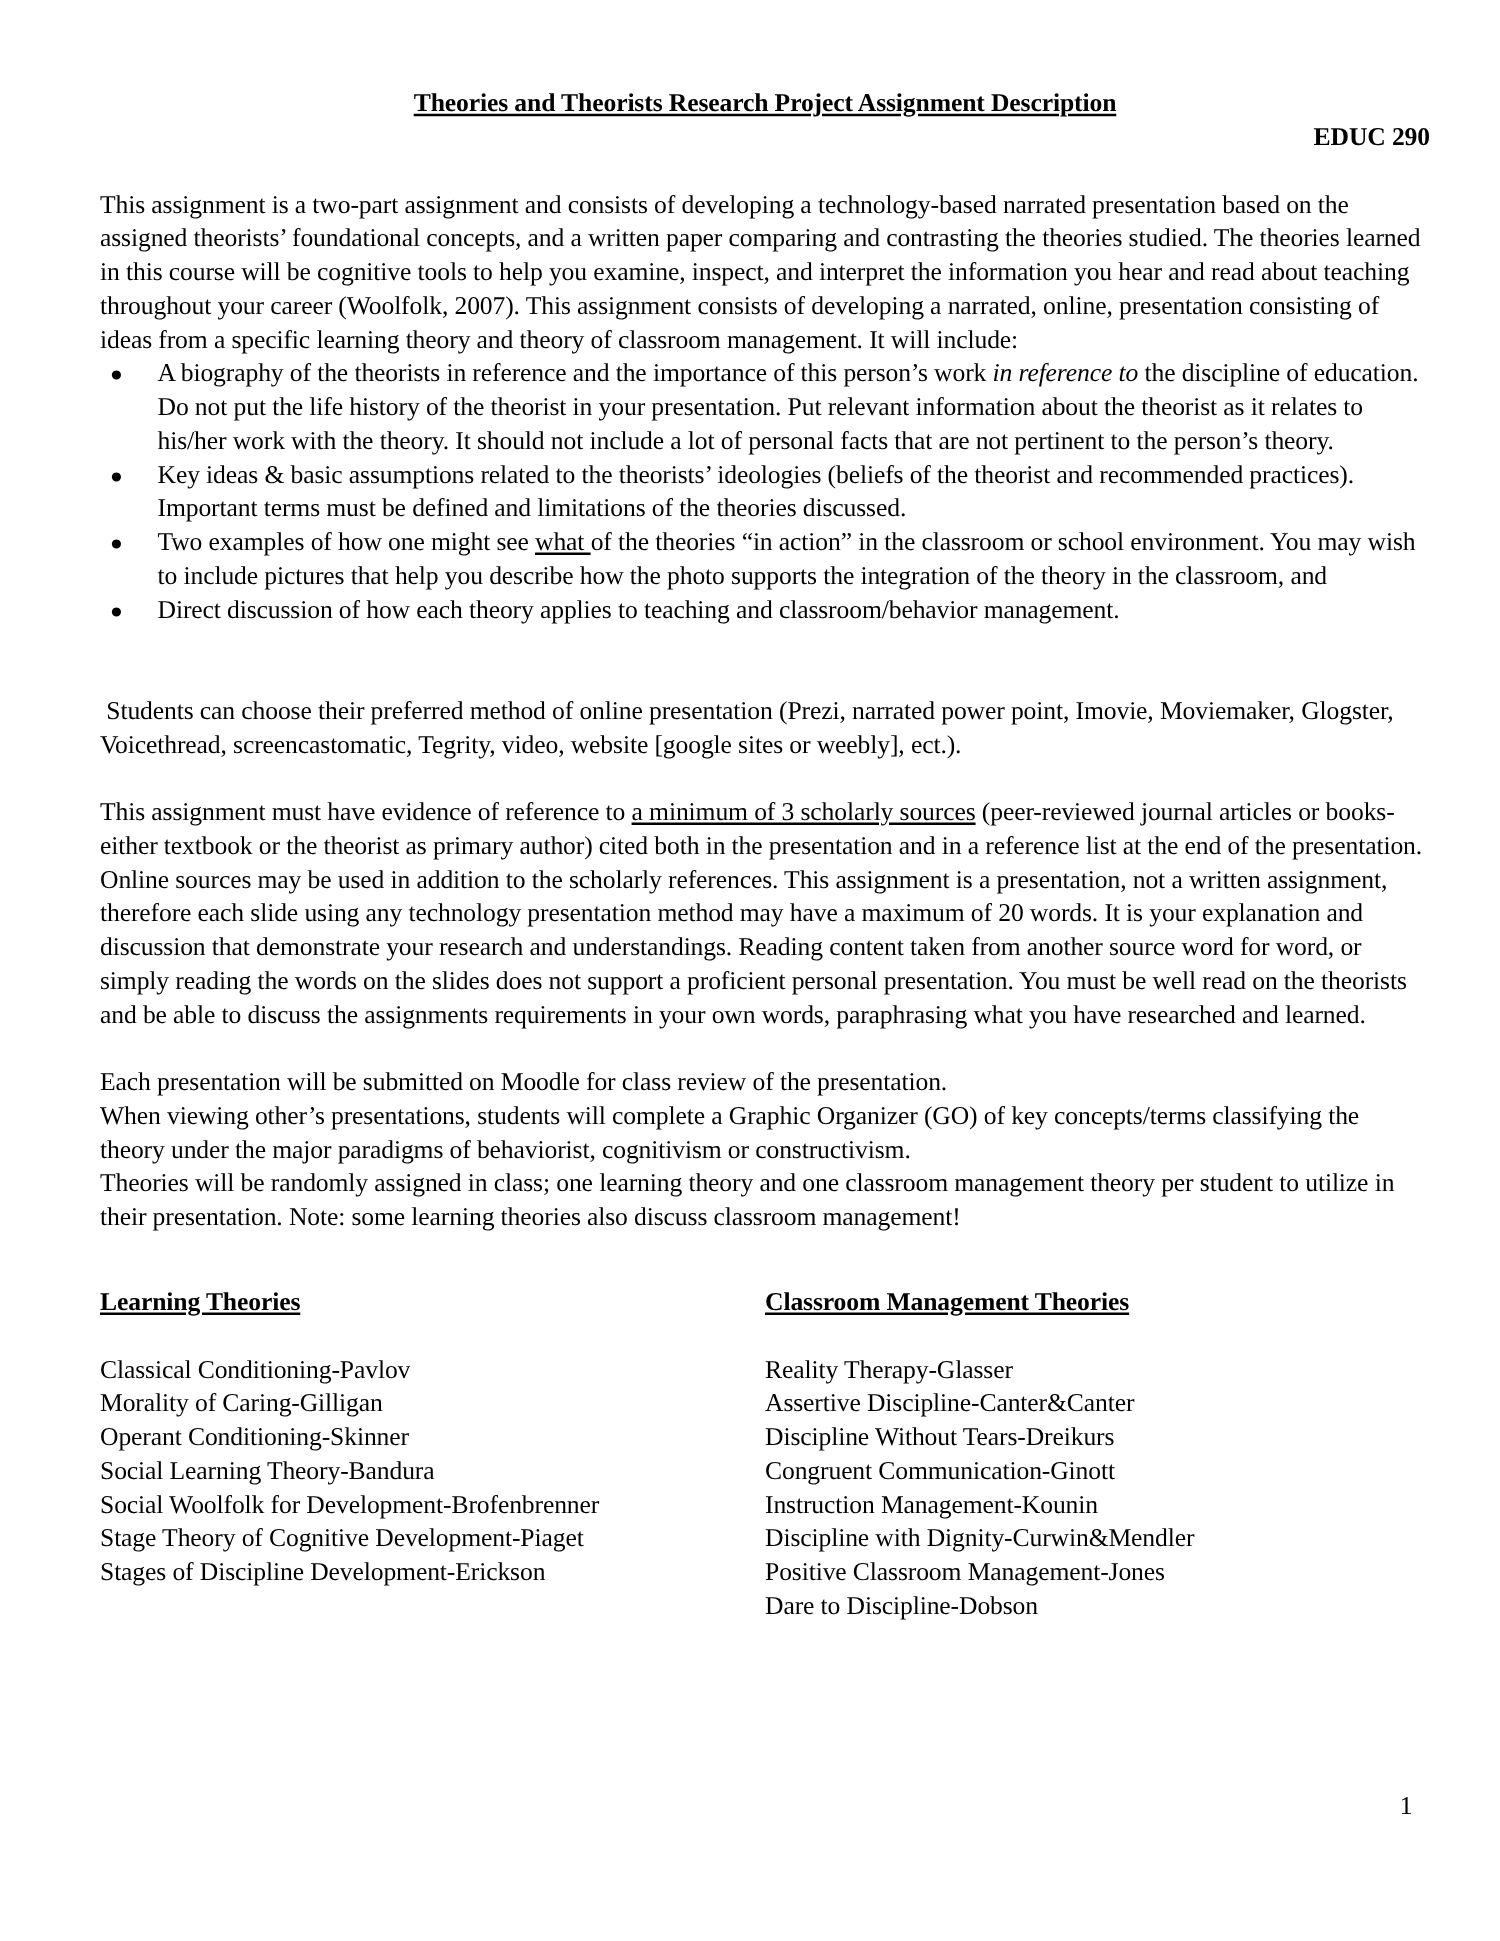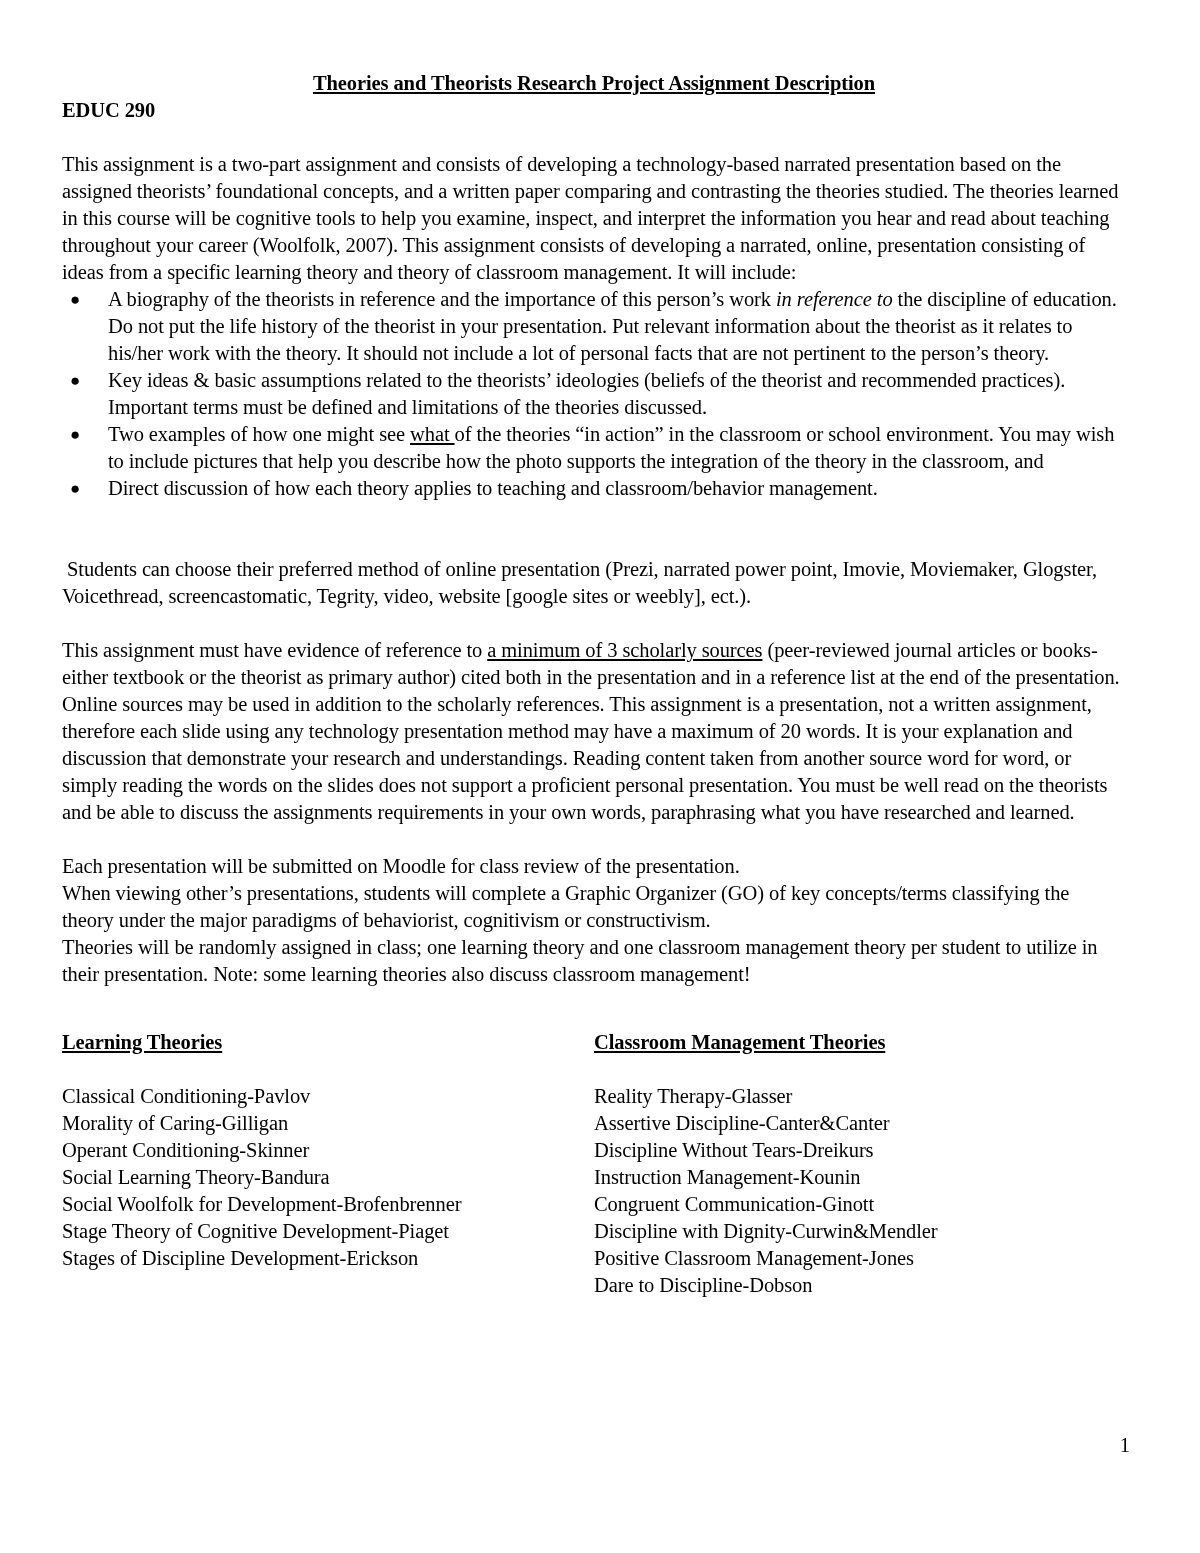--- a/index.html
+++ b/index.html
@@ -1,20 +1,20 @@
 <!DOCTYPE html>
 <html><head>
 <meta charset="utf-8">
 <style>
   html, body { margin: 0; padding: 0; background: #ffffff; }
   body { width: 1200px; height: 1553px; position: relative; overflow: hidden;
          font-family: "Liberation Serif", "DejaVu Serif", serif; color: #000; }
-  .page { position: absolute; left: 62px; top: 70px; width: 1064px; font-size: 20.5px; line-height: 27px; letter-spacing: -0.1px; }
+  .page { position: absolute; left: 80px; top: 70px; width: 1064px; font-size: 20.5px; line-height: 27px; letter-spacing: -0.1px; }
   .title { text-align: center; font-weight: bold; text-decoration: underline; margin: 0; line-height: 27px; }
-  .course { text-align: left; font-weight: bold; margin: 0 0 27px 0; line-height: 27px; }
+  .course { text-align: right; font-weight: bold; margin: 0 0 27px 0; line-height: 27px; }
   p { margin: 0; }
   .para { margin-bottom: 0; }
   ul.bullets { list-style: none; margin: 0; padding: 0 0 0 46px; }
   ul.bullets li { position: relative; }
   ul.bullets li .dot { position: absolute; left: -38px; top: 0; font-size: 17px; }
   .blank { height: 27px; }
   .blank2 { height: 54px; }
   u { text-decoration: underline; }
   i { font-style: italic; }
   .cols { display: flex; }
@@ -84,22 +84,22 @@
         <li>Stages of Discipline Development-Erickson</li>
       </ul>
     </div>
     <div class="col">
       <h3>Classroom Management Theories</h3>
       <div class="blank"></div>
       <ul>
         <li>Reality Therapy-Glasser</li>
         <li>Assertive Discipline-Canter&amp;Canter</li>
         <li>Discipline Without Tears-Dreikurs</li>
+        <li>Congruent Communication-Ginott</li>
         <li>Instruction Management-Kounin</li>
-        <li>Congruent Communication-Ginott</li>
         <li>Discipline with Dignity-Curwin&amp;Mendler</li>
         <li>Positive Classroom Management-Jones</li>
         <li>Dare to Discipline-Dobson</li>
       </ul>
     </div>
   </div>
 </div>
 
 <div class="page-number">1</div>
 

